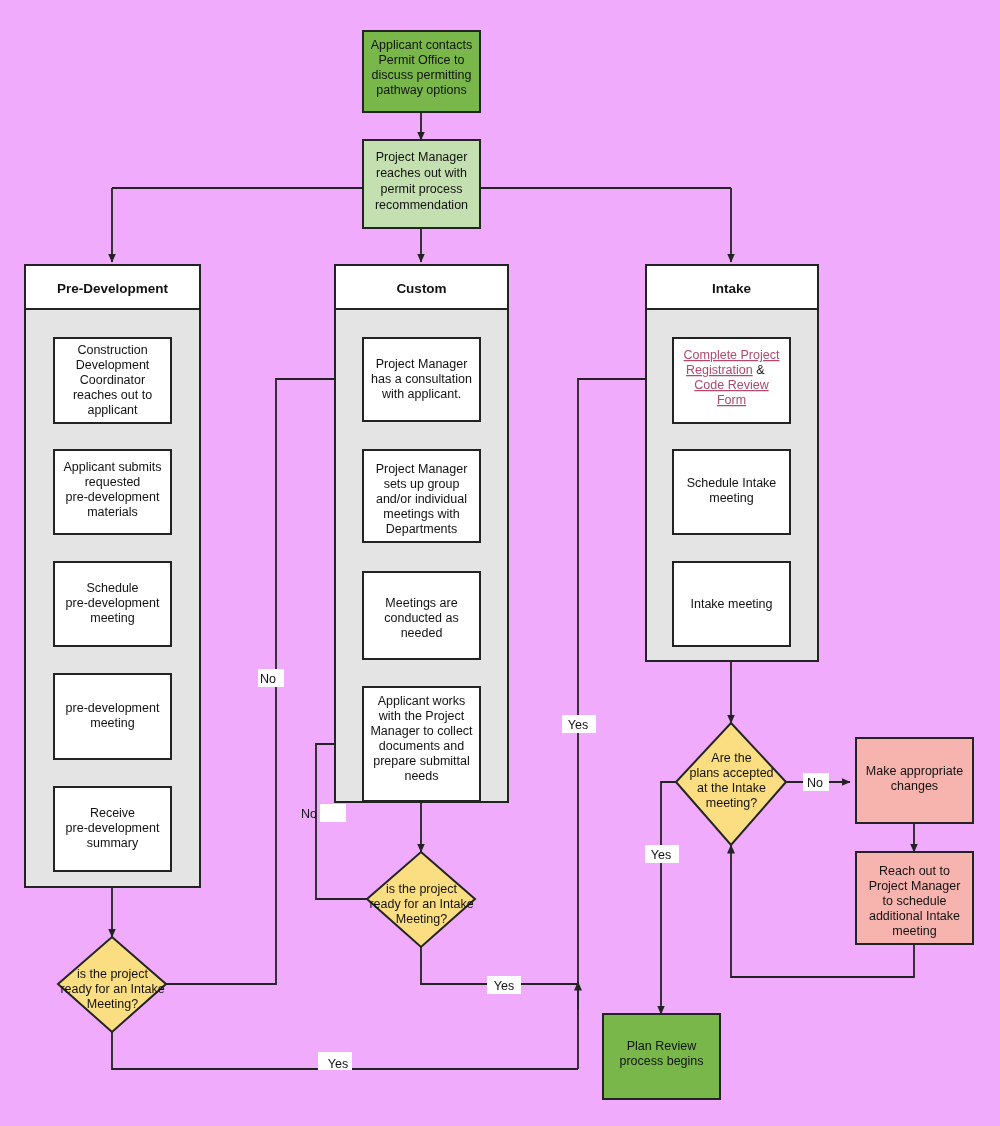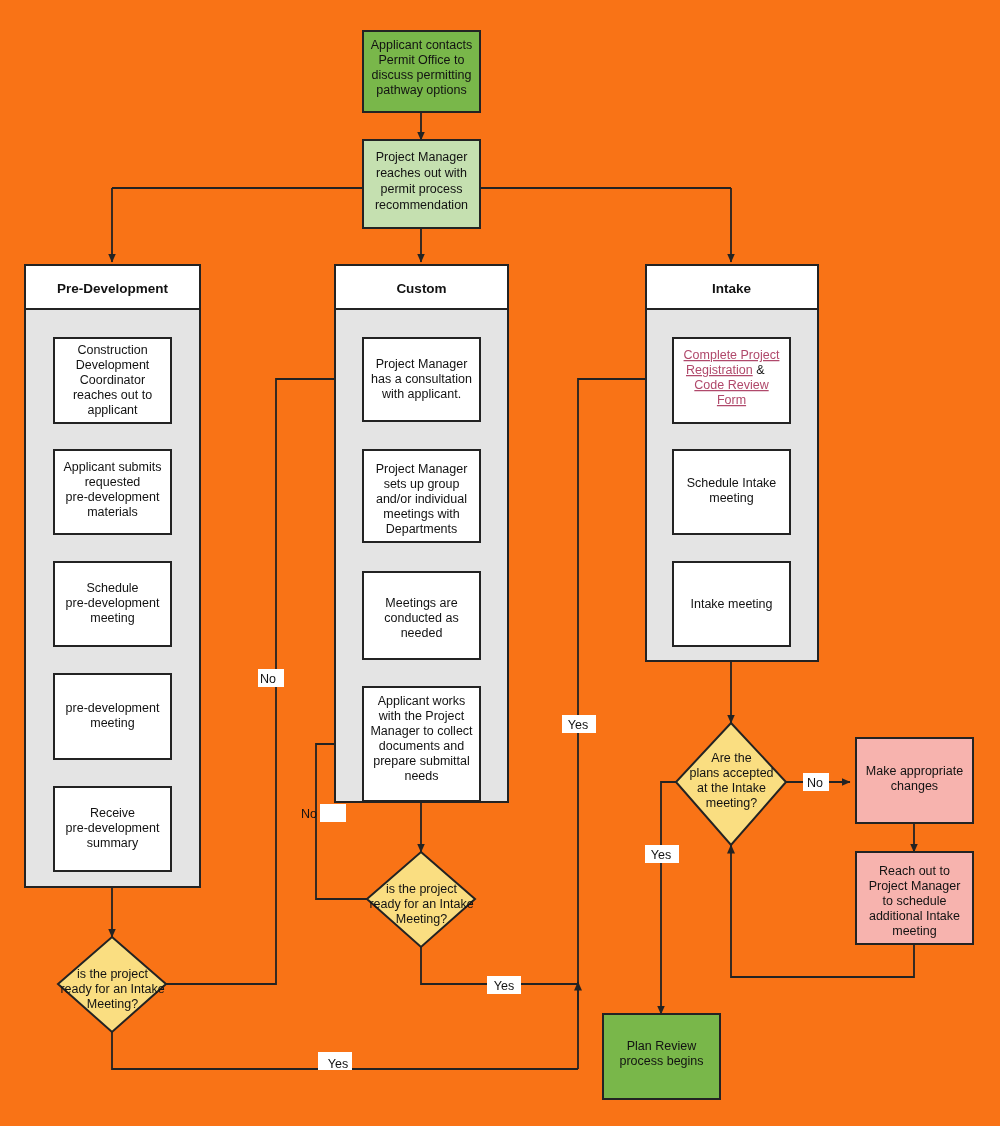--- a/index.html
+++ b/index.html
@@ -1,17 +1,17 @@
 <!DOCTYPE html>
 <html><head>
 <meta charset="utf-8">
 <style>
   html,body{margin:0;padding:0;background:#ffffff;}
   body{font-family:"Liberation Sans",sans-serif;}
-  #canvas{position:relative;width:1000px;height:1126px;background:#f97316;overflow:hidden;}
+  #canvas{position:relative;width:1000px;height:1126px;background:#f0abfc;overflow:hidden;}
   svg{position:absolute;left:0;top:0;width:1000px;height:1126px;}
   .node-text{font-family:"Liberation Sans",sans-serif;font-size:12.5px;fill:#121212;text-anchor:middle;}
   .lane-title{font-family:"Liberation Sans",sans-serif;font-size:13.5px;font-weight:bold;fill:#121212;text-anchor:middle;}
   .edge-label{font-family:"Liberation Sans",sans-serif;font-size:12.5px;fill:#121212;text-anchor:middle;}
   .link-text{font-family:"Liberation Sans",sans-serif;font-size:12.5px;fill:#b0496b;text-anchor:middle;text-decoration:underline;}
   .amp-text{font-family:"Liberation Sans",sans-serif;font-size:12.5px;fill:#121212;}
   .shp{stroke:#232323;stroke-width:2;}
   .lane-head{fill:#ffffff;stroke:#232323;stroke-width:2;}
   .lane-body{fill:#e4e4e4;stroke:#232323;stroke-width:2;}
   .edge{stroke:#232323;stroke-width:1.8;fill:none;}

